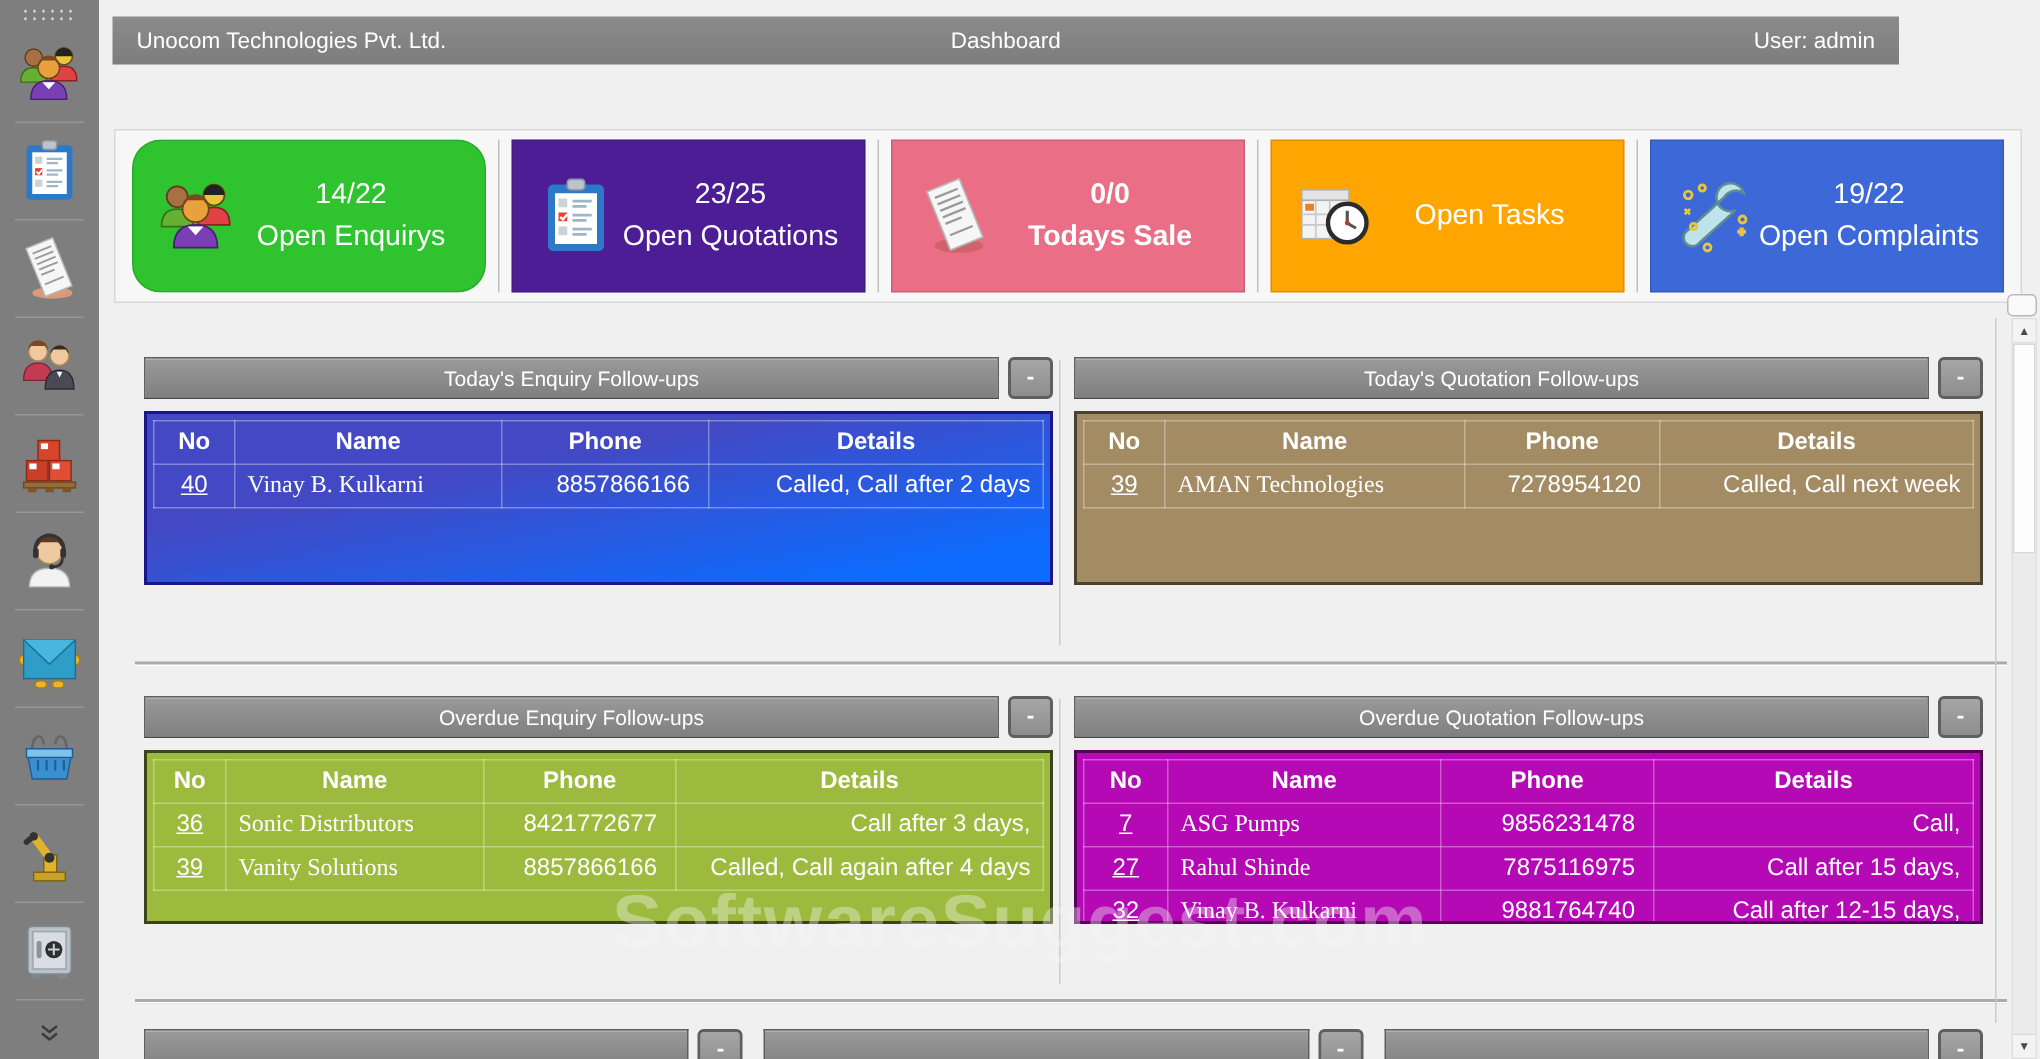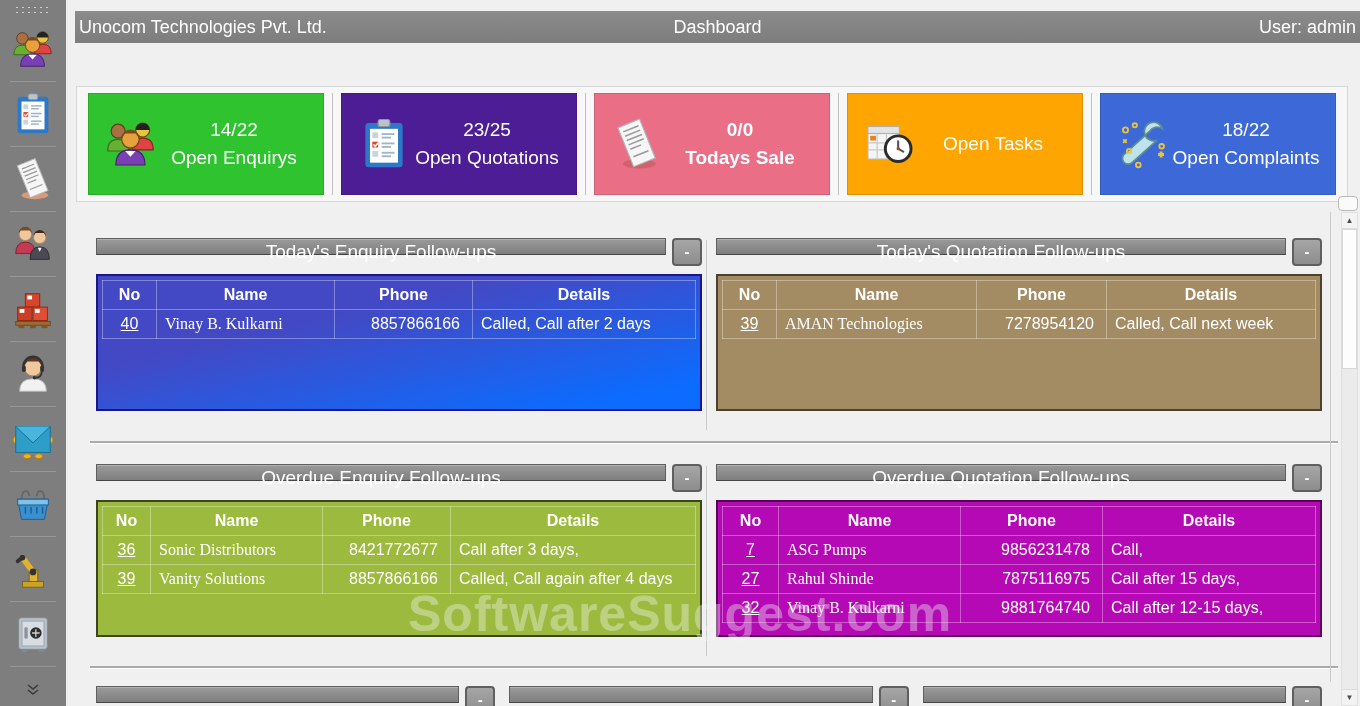--- a/index.html
+++ b/index.html
@@ -21,24 +21,24 @@
     background-image:radial-gradient(#cfcfcf 1.1px, transparent 1.2px);
     background-size:6px 5px; background-position:0 0;
   }
   .sb-item { width:48px; height:48px; display:flex; align-items:center; justify-content:center; cursor:pointer; }
   .sb-item svg { width:46px; height:46px; }
   .sb-sep { width:46px; height:1px; background:#969696; margin:8px 0; }
   .sb-chevron { position:absolute; bottom:6px; left:0; width:66px; text-align:center; cursor:pointer; }
 
   
   .titlebar {
-    position:absolute; left:75px; top:11px; width:1285px; height:32px;
+    position:absolute; left:75px; top:11px; width:1191px; height:32px;
     background:linear-gradient(#8b8b8b,#7d7d7d);
-    color:#fff; display:flex; align-items:center; padding:0 4px;
-    font-size:18px;
+    color:#fff; display:flex; align-items:center; padding:0 16px;
+    font-size:15px;
   }
   .titlebar .tl { flex:1; text-align:left; }
   .titlebar .tc { flex:0 0 auto; text-align:center; }
   .titlebar .tr { flex:1; text-align:right; }
 
   
   .cards-panel {
     position:absolute; left:76px; top:86px; width:1272px; height:116px;
     background:#f7f7f7; border:1px solid #d8d8d8;
     display:flex; align-items:center; padding:6px 11px;
@@ -50,45 +50,45 @@
   .kpi-card svg { width:56px; height:56px; flex:0 0 auto; }
   .kpi-text { flex:1; text-align:center; font-size:19px; line-height:1.45; }
   .card-sep { width:1px; height:102px; background:#bfbfbf; margin:0 8px; flex:0 0 auto; }
 
   
   .panel-row { position:absolute; left:96px; width:1226px; display:flex; gap:14px; }
   .row1 { top:238px; } .row2 { top:464px; } .row3 { top:686px; }
   .panel { flex:1; min-width:0; }
   .panel-head { display:flex; gap:6px; margin-bottom:8px; }
   .bar {
-    flex:1; height:17px; line-height:26px; text-align:center; color:#fff; font-size:19px;
+    flex:1; height:28px; line-height:26px; text-align:center; color:#fff; font-size:14px;
     background:linear-gradient(#9a9a9a,#7f7f7f);
     border:1px solid #5f5f5f; border-bottom-color:#454545;
     box-shadow:inset 0 1px 0 #b0b0b0;
   }
   .min-btn {
     flex:0 0 30px; height:28px; border-radius:4px; cursor:pointer;
     background:linear-gradient(#a6a6a6,#8d8d8d);
     border:2px solid #5f5f5f; color:#fff; font-size:15px; font-weight:bold;
     line-height:22px; text-align:center; font-family:"Liberation Sans",sans-serif;
     padding:0;
   }
   .ftable {
-    height:137px; border:2px solid #222; padding:4px; overflow:hidden;
+    height:116px; border:2px solid #222; padding:4px; overflow:hidden;
   }
   .ftable table { width:100%; border-collapse:collapse; table-layout:fixed; }
   .ftable th, .ftable td {
     height:29px; color:#fff; font-size:16px; padding:0 8px;
     border:1px solid rgba(255,255,255,0.33); overflow:hidden; white-space:nowrap;
   }
   .ftable th { font-weight:bold; text-align:center; }
   .ftable td.c-no { text-align:center; padding:0 4px; }
   .ftable td.c1 { text-align:left;font-family:Liberation Serif, serif; }
   .ftable td.c2 { text-align:right; padding-right:12px; }
-  .ftable td.c3 { text-align:left; }
+  .ftable td.c3 { text-align:right; }
   .no-link { color:#fff; text-decoration:underline; cursor:pointer; }
 
   .hdivider {
     position:absolute; left:90px; width:1248px; height:3px;
     background:#aaaaaa; border-bottom:1px solid #ffffff;
   }
   .div1 { top:441px; } .div2 { top:666px; }
 
   .vline { position:absolute; width:1px; background:#cbcbcb; }
 
@@ -281,21 +281,21 @@
 </aside>
 
 <header class="titlebar">
   <span class="tl">Unocom Technologies Pvt. Ltd.</span>
   <span class="tc">Dashboard</span>
   <span class="tr">User: admin</span>
 </header>
 
 <section class="cards-panel">
 
-  <div class="kpi-card" style="background: rgb(47, 195, 47);">
+  <div class="kpi-card" style="background: rgb(47, 195, 47); border-radius: 19px;">
     <svg viewBox="0 0 48 48">
       <circle cx="13" cy="13" r="6" fill="#a97143" stroke="#5f3c1c"></circle>
       <path d="M4 30 q0-10 9-10 q9 0 9 10 z" fill="#66b032" stroke="#3d6e1a"></path>
       <circle cx="34" cy="12" r="6" fill="#e8c53a" stroke="#5f4a10"></circle>
       <path d="M34 6 a6 6 0 0 1 6 6 l-12 0 a6 6 0 0 1 6-6z" fill="#222"></path>
       <path d="M25 29 q0-10 9-10 q9 0 9 10 z" fill="#e04343" stroke="#8c2121"></path>
       <circle cx="23.5" cy="20" r="7.5" fill="#e8a13c" stroke="#6e4616"></circle>
       <path d="M16 19 a7.5 7.5 0 0 1 15 0 l-3-4 -9 0 z" fill="#7a4a1f"></path>
       <path d="M11 42 q0-13 12.5-13 q12.5 0 12.5 13 z" fill="#7a3fb5" stroke="#46226b"></path>
       <path d="M19 30 l4.5 5 4.5-5 z" fill="#fff"></path>
@@ -382,21 +382,21 @@
         <circle cx="9" cy="12" r="2.2"></circle>
           <circle cx="17" cy="8" r="1.8"></circle>
         <circle cx="40" cy="26" r="2"></circle>
           <circle cx="12" cy="30" r="1.8"></circle>
         <circle cx="20" cy="42" r="2"></circle>
       </g>
       <path d="M7 20 l3 3 M10 20 l-3 3" stroke="#e8c53a" stroke-width="1.6"></path>
       <path d="M37 33 h5 M39.5 30.5 v5" stroke="#e8c53a" stroke-width="2.4"></path>
     </svg>
     <div class="kpi-text">
-      <div>18/22</div>
+      <div>19/22</div>
       <div>Open Complaints</div>
     </div>
   </div>
 </section>
 
 <div class="panel-row row1">
   <div class="panel">
     <div class="panel-head">
       <div class="bar">Today's Enquiry Follow-ups</div>
       <button class="min-btn">-</button>

